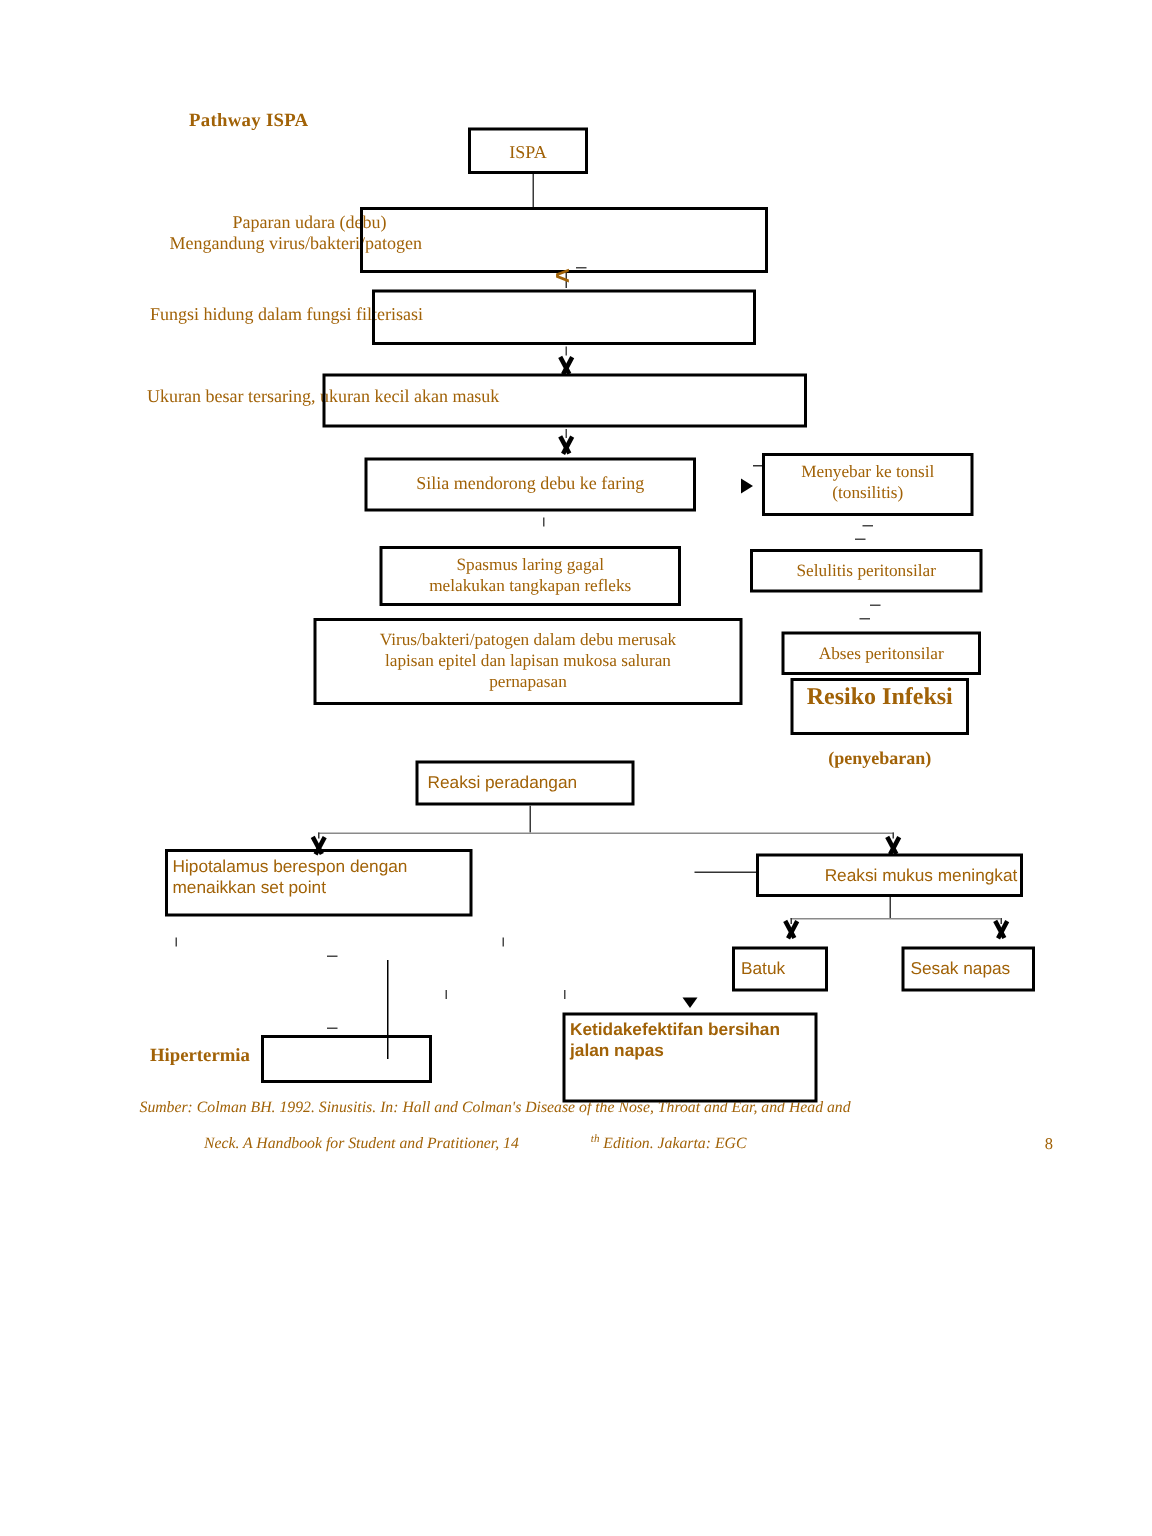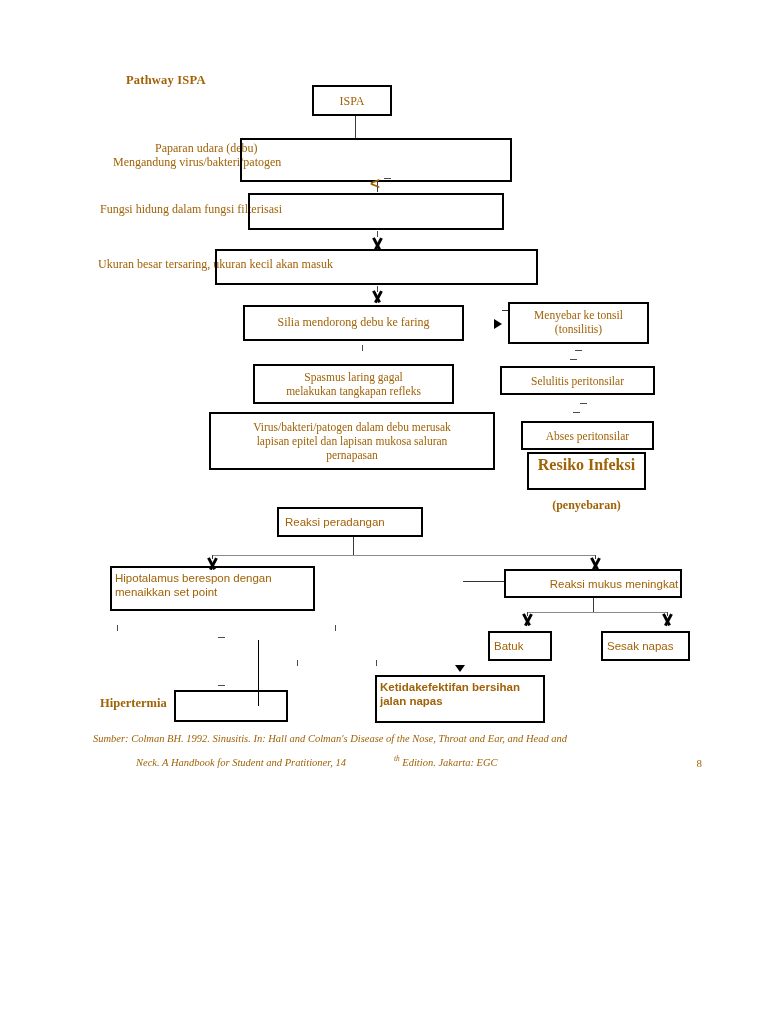--- a/index.html
+++ b/index.html
@@ -272,21 +272,21 @@
   <div class="dash" style="left:297px; top:660px;"></div>
   <div class="dash" style="left:376px; top:660px;"></div>
 
   <div class="dash h" style="left:218px; top:685px;"></div>
   <div class="floattext bold" style="left:100px; top:696px; font-size:12.5px;">Hipertermia</div>
   <div class="box" style="left:174px; top:690px; width:114px; height:32px; background:transparent;">
     <div class="btext" style="top:8px; text-align:center;"></div>
   </div>
 
   <div class="tri-down" style="left:455px; top:665px;"></div>
-  <div class="box sans" style="left:375px; top:675px; width:170px; height:48px;">
+  <div class="box sans" style="left:375px; top:675px; width:170px; height:60px;">
     <div class="btext sans" style="top:3px; left:3px; text-align:left; font-size:11.5px; font-weight:bold;">Ketidakefektifan bersihan</div>
     <div class="btext sans" style="top:17px; left:3px; text-align:left; font-size:11.5px; font-weight:bold;">jalan napas</div>
   </div>
 
   <div class="source" style="left:93px; top:729px;">Sumber: Colman BH. 1992. Sinusitis. In: Hall and Colman's Disease of the Nose, Throat and Ear, and Head and</div>
   <div class="source" style="left:136px; top:749px;">
     <span>Neck. A Handbook for Student and Pratitioner, 14</span><sup>th</sup><span> Edition. Jakarta: EGC</span>
   </div>
 
   <div class="page-num">8</div>

